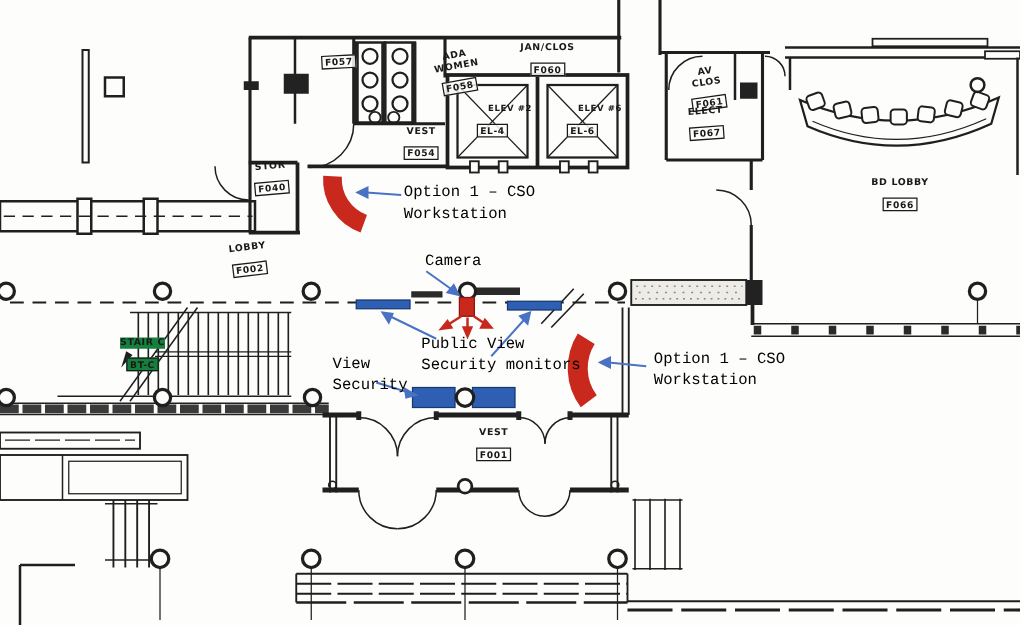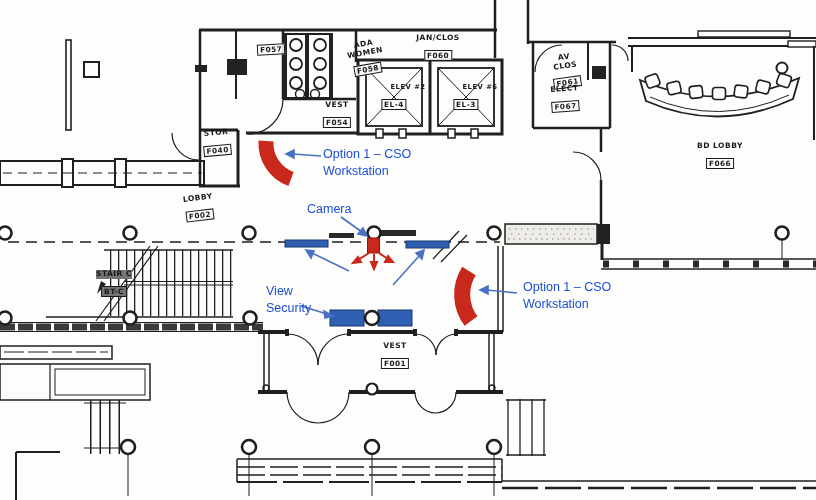--- a/index.html
+++ b/index.html
@@ -5,22 +5,22 @@
   html,body{margin:0;padding:0;background:#fff;}
   .canvas{position:relative;width:816px;height:500px;background:#fdfdfb;overflow:hidden;
           font-family:"Liberation Sans",sans-serif;}
   svg.plan{position:absolute;left:0;top:0;}
   .rlabel{position:absolute;text-align:center;color:#191919;
           font-family:"DejaVu Sans",sans-serif;z-index:5;}
   .rname{font-size:7.5px;font-weight:700;letter-spacing:.5px;line-height:1.15;white-space:nowrap;}
   .rname.sm{font-size:6.8px;margin-left:28px;}
   .rnum{display:inline-block;border:1.2px solid #1a1a1a;font-size:7.3px;font-weight:700;
         letter-spacing:.5px;padding:0 2px;margin-top:1px;background:rgba(253,253,251,.85);}
-  .bgw .rname,.bgw .rnum{background:#737373;}
-  .ann{position:absolute;color:#1d4ed8;font-size:12.5px;line-height:1.35;white-space:nowrap;z-index:6;}
+  .bgw .rname,.bgw .rnum{background:#15803d;}
+  .ann{position:absolute;color:#000000;font-size:12.5px;line-height:1.35;white-space:nowrap;z-index:6;font-family:Liberation Mono, monospace;}
 </style>
 </head>
 <body>
 
 <div class="canvas">
 
 <svg class="plan" width="816" height="500" viewBox="0 0 816 500">
 
   <g stroke="#1f1f1f" fill="none">
     <rect x="66" y="40" width="5" height="90" stroke-width="1.6"></rect>
@@ -279,21 +279,21 @@
 <div class="rlabel" style="left:337px;top:101px;transform:translateX(-50%)">
   <div class="rname">VEST</div>
   <span class="rnum">F054</span>
 </div>
 <div class="rlabel" style="left:394px;top:84px;transform:translateX(-50%)">
   <div class="rname sm">ELEV #2</div>
   <span class="rnum">EL-4</span>
 </div>
 <div class="rlabel" style="left:466px;top:84px;transform:translateX(-50%)">
   <div class="rname sm">ELEV #6</div>
-  <span class="rnum">EL-3</span>
+  <span class="rnum">EL-6</span>
 </div>
 <div class="rlabel" style="left:566px;top:53px;transform:translateX(-50%) rotate(-8deg)">
   <div class="rname">AV</div>
   <div class="rname">CLOS</div>
   <span class="rnum">F061</span>
 </div>
 <div class="rlabel" style="left:565px;top:85px;transform:translateX(-50%) rotate(-4deg)">
   <div class="rname">ELECT</div>
   <span class="rnum">F067</span>
 </div>
@@ -315,24 +315,26 @@
 </div>
 <div class="rlabel" style="left:395px;top:342px;transform:translateX(-50%)">
   <div class="rname">VEST</div>
   <span class="rnum">F001</span>
 </div>
 
 <div class="ann" style="left:323px;top:146px">
   <div>Option 1 – CSO</div>
   <div>Workstation</div>
 </div>
-<div class="ann" style="left:307px;top:201px">
+<div class="ann" style="left:340px;top:201px">
   <div>Camera</div>
 </div>
 <div class="ann" style="left:337px;top:267px">
+  <div>Public View</div>
+  <div>Security monitors</div>
 </div>
 <div class="ann" style="left:266px;top:283px">
   <div>View</div>
   <div>Security</div>
 </div>
 <div class="ann" style="left:523px;top:279px">
   <div>Option 1 – CSO</div>
   <div>Workstation</div>
 </div>
 

